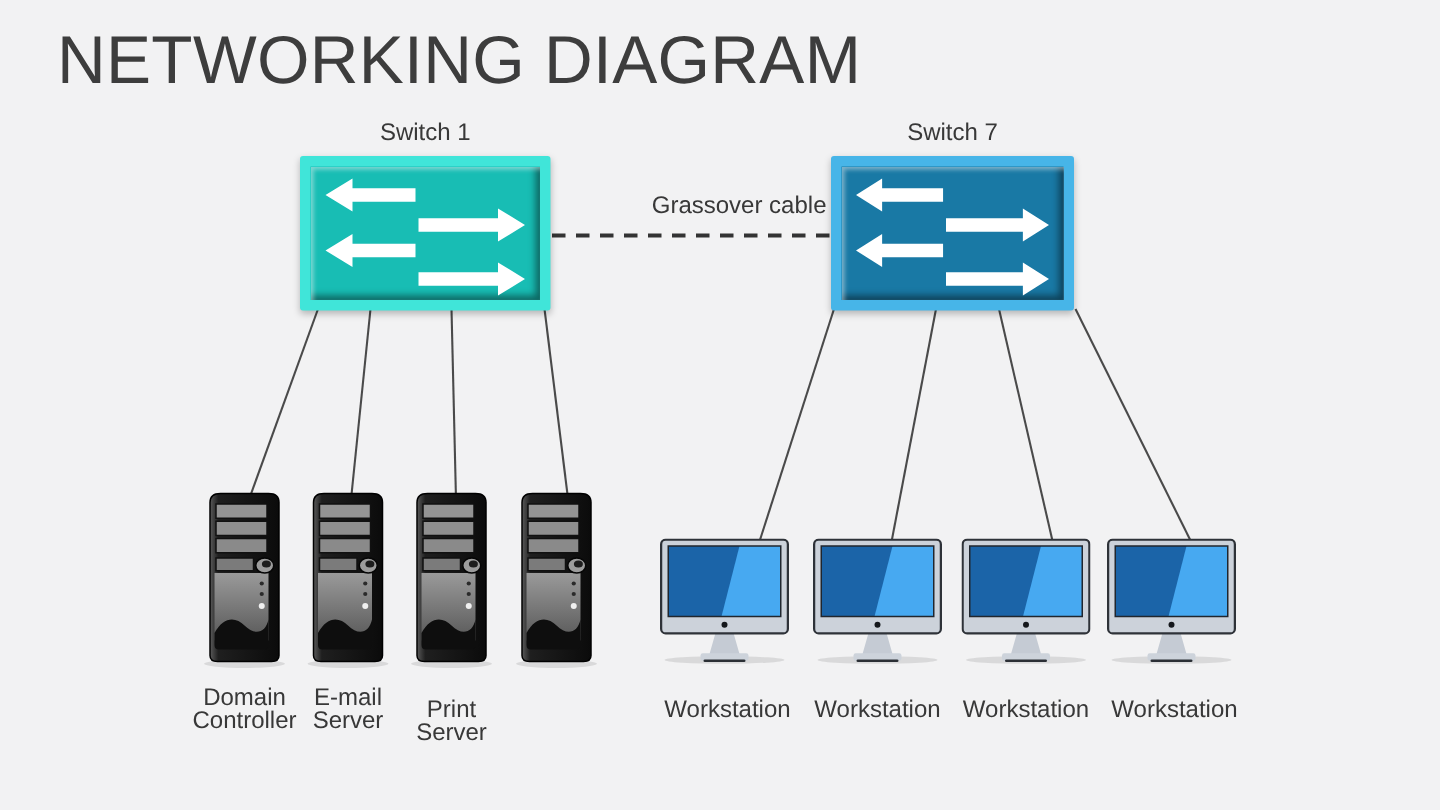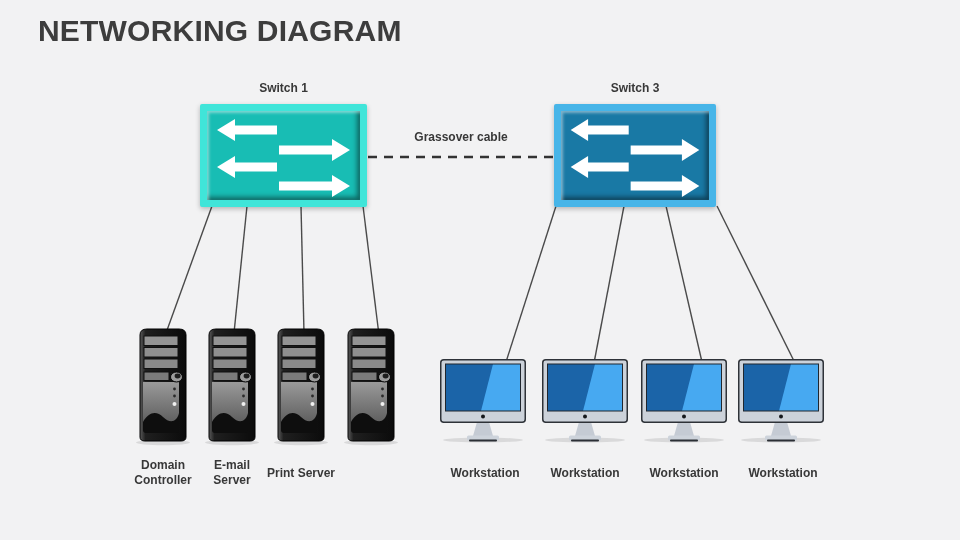--- a/index.html
+++ b/index.html
@@ -8,28 +8,28 @@
     background:var(--bg,#f2f2f3);
   }
   .slide{
     position:relative;
     width:960px;height:540px;
     background:var(--bg,#f2f2f3);
     overflow:hidden;
   }
   .title{
     position:absolute;left:38px;top:14px;
-    font-size:30px;font-weight:bold;
+    font-size:45px;font-weight:normal;
     color:var(--title-color,#3d3d3d);
     letter-spacing:0.2px;
     white-space:nowrap;
   }
   .node-label{
     position:absolute;
-    font-size:12px;font-weight:bold;
+    font-size:16px;font-weight:normal;
     color:var(--label-color,#383838);
     text-align:center;line-height:15px;
   }
   #connector-layer{
     position:absolute;left:0;top:0;width:960px;height:540px;
     pointer-events:none;
   }
   #connector-layer line.conn{
     stroke:var(--connector-color,#4a4a4a);
     stroke-width:1.4;
@@ -117,23 +117,23 @@
       <line x1="247" y1="206" x2="234" y2="333" class="conn"></line>
       <line x1="301" y1="206" x2="304" y2="333" class="conn"></line>
       <line x1="363" y1="206" x2="379" y2="335" class="conn"></line>
       <line x1="556" y1="206" x2="506" y2="362" class="conn"></line>
       <line x1="624" y1="206" x2="594" y2="363" class="conn"></line>
       <line x1="666" y1="206" x2="702" y2="362" class="conn"></line>
       <line x1="717" y1="206" x2="795" y2="363" class="conn"></line>
     </svg>
 
   <div class="node-label" style="left:200px;top:81px;width:167px;">Switch 1</div>
-  <div class="node-label" style="left:554px;top:81px;width:162px;">Switch 3</div>
-
-  <div class="node-label" style="left:371px;top:130px;width:180px;">Grassover cable</div>
+  <div class="node-label" style="left:554px;top:81px;width:162px;">Switch 7</div>
+
+  <div class="node-label" style="left:371px;top:130px;width:180px;text-align:right;">Grassover cable</div>
 
   <div class="switch" style="left: 200px; top: 104px; width: 167px; height: 103px; border-color: rgb(64, 229, 217); background: rgb(24, 189, 180);">
     <div class="switch-bevel">
       <svg viewBox="0 0 153 89" preserveAspectRatio="none">
           <use href="#sym-arrows"></use>
         </svg>
     </div>
   </div>
 
   <div class="switch" style="left: 554px; top: 104px; width: 162px; height: 103px; border-color: rgb(71, 181, 232); background: rgb(25, 121, 165);">

